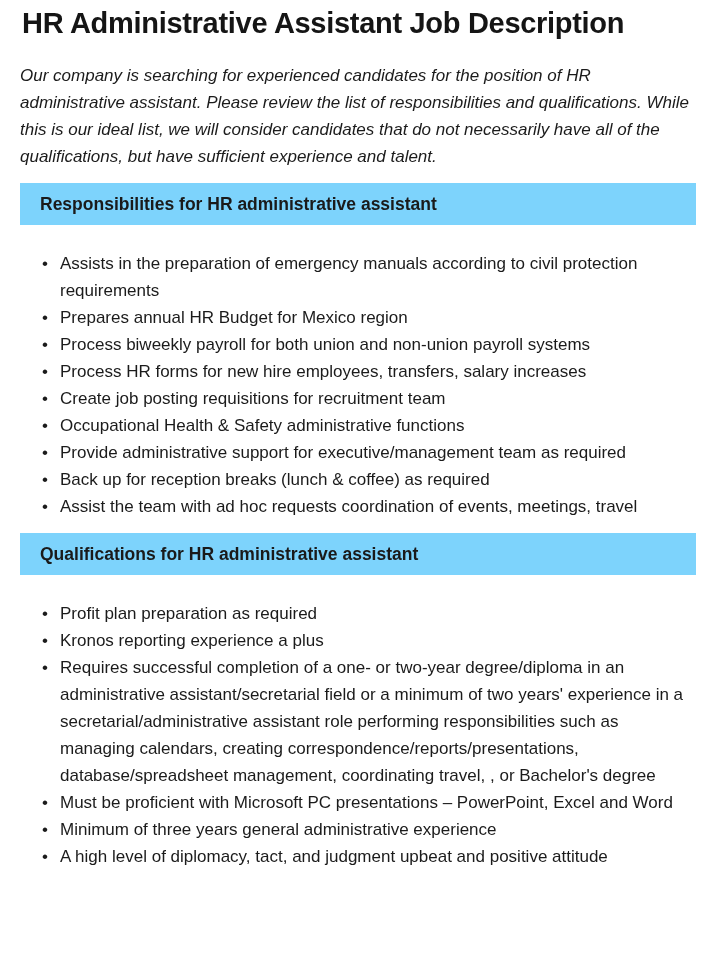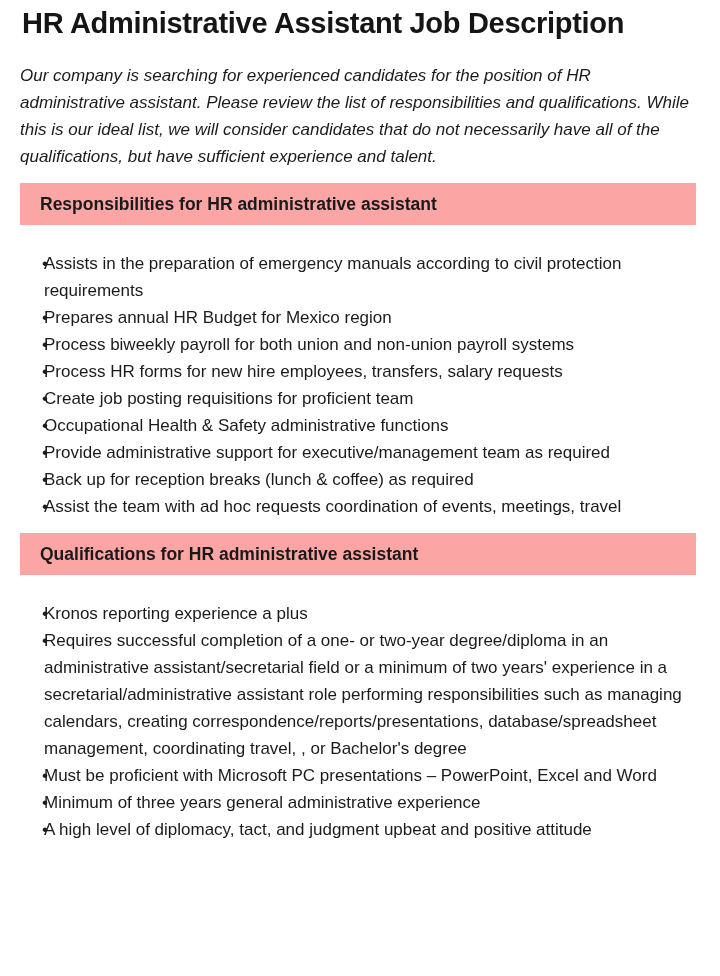--- a/index.html
+++ b/index.html
@@ -30,40 +30,40 @@
   .intro {
     margin: 0;
     padding: 22px 26px 0 20px;
     font-size: 17px;
     line-height: 27px;
     font-style: italic;
   }
   .section-bar {
     margin: 13px 24px 0 20px;
     height: 42px;
-    background: #fca5a5;
+    background: #7dd3fc;
     display: flex;
     align-items: center;
     padding-left: 20px;
   }
   .section-bar .heading {
     font-size: 17.5px;
     font-weight: bold;
     color: #1a1a1a;
   }
   ul.bullet-list {
     margin: 25px 0 0 0;
     padding: 0 26px 0 0;
     list-style: none;
     font-size: 17px;
     line-height: 27px;
   }
   ul.bullet-list li {
     position: relative;
-    padding-left: 44px;
+    padding-left: 60px;
   }
   ul.bullet-list li::before {
     content: "\2022";
     position: absolute;
     left: 42px;
     top: 0;
     font-size: 17px;
     line-height: 27px;
     color: #1b1b1b;
   }
@@ -78,33 +78,34 @@
   <p class="intro">Our company is searching for experienced candidates for the position of HR administrative assistant. Please review the list of responsibilities and qualifications. While this is our ideal list, we will consider candidates that do not necessarily have all of the qualifications, but have sufficient experience and talent.</p>
 
   <div class="section-bar">
     <span class="heading">Responsibilities for HR administrative assistant</span>
   </div>
 
   <ul class="bullet-list">
     <li>Assists in the preparation of emergency manuals according to civil protection requirements</li>
     <li>Prepares annual HR Budget for Mexico region</li>
     <li>Process biweekly payroll for both union and non-union payroll systems</li>
-    <li>Process HR forms for new hire employees, transfers, salary requests</li>
-    <li>Create job posting requisitions for proficient team</li>
+    <li>Process HR forms for new hire employees, transfers, salary increases</li>
+    <li>Create job posting requisitions for recruitment team</li>
     <li>Occupational Health &amp; Safety administrative functions</li>
     <li>Provide administrative support for executive/management team as required</li>
     <li>Back up for reception breaks (lunch &amp; coffee) as required</li>
     <li>Assist the team with ad hoc requests coordination of events, meetings, travel</li>
   </ul>
 
   <div class="section-bar">
     <span class="heading">Qualifications for HR administrative assistant</span>
   </div>
 
   <ul class="bullet-list">
+    <li>Profit plan preparation as required</li>
     <li>Kronos reporting experience a plus</li>
     <li>Requires successful completion of a one- or two-year degree/diploma in an administrative assistant/secretarial field or a minimum of two years' experience in a secretarial/administrative assistant role performing responsibilities such as managing calendars, creating correspondence/reports/presentations, database/spreadsheet management, coordinating travel, , or Bachelor's degree</li>
     <li>Must be proficient with Microsoft PC presentations – PowerPoint, Excel and Word</li>
     <li>Minimum of three years general administrative experience</li>
     <li>A high level of diplomacy, tact, and judgment upbeat and positive attitude</li>
   </ul>
 
 </div>
 
 </body></html>

